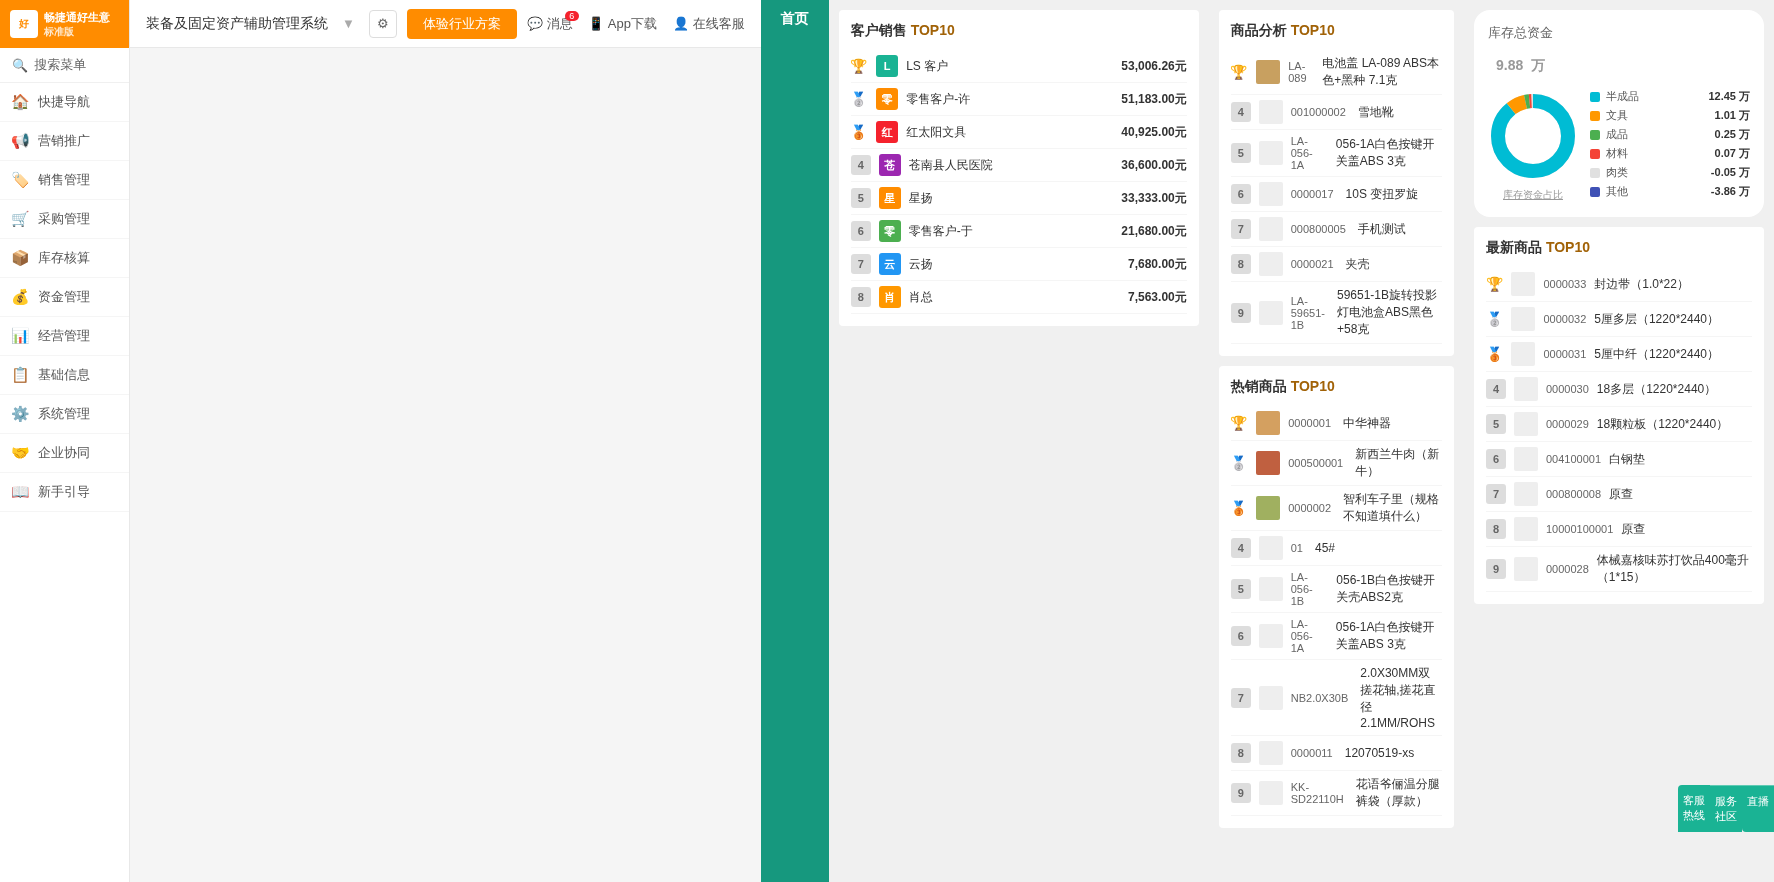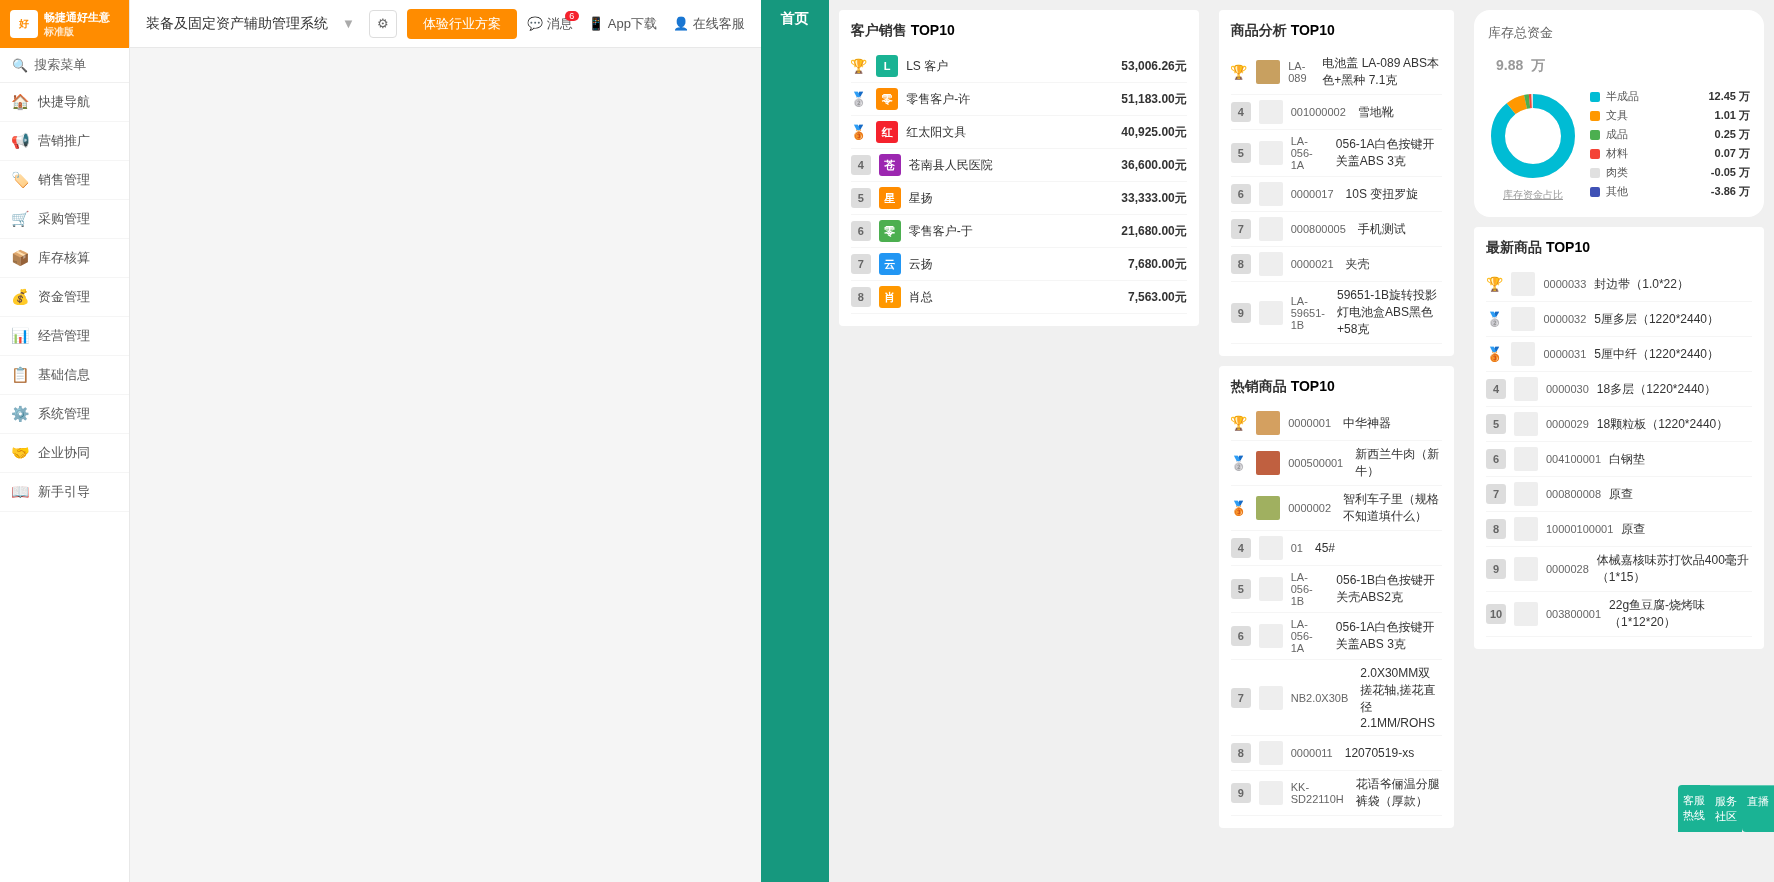--- a/index.html
+++ b/index.html
@@ -169,21 +169,21 @@
       background: #fff;
       border-radius: 4px;
       padding: 12px;
     }
     .panel-header {
       font-size: 14px;
       font-weight: bold;
       color: #333;
       margin-bottom: 10px;
     }
-    .panel-header span.orange { color: #000000; }
+    .panel-header span.orange { color: #a16207; }
 
     .top10-list { list-style: none; }
     .top10-item {
       display: flex;
       align-items: center;
       padding: 5px 0;
       border-bottom: 1px solid #f5f5f5;
       gap: 8px;
     }
     .rank-badge {
@@ -679,26 +679,20 @@
           <div class="product-img"></div>
           <span class="new-product-code">10000100001</span>
           <span class="new-product-name">原查</span>
         </div>
         <div class="new-product-item">
           <div class="rank-badge rank-other">9</div>
           <div class="product-img"></div>
           <span class="new-product-code">0000028</span>
           <span class="new-product-name">体械嘉核味苏打饮品400毫升（1*15）</span>
         </div>
-        <div class="new-product-item">
-          <div class="rank-badge rank-other">10</div>
-          <div class="product-img"></div>
-          <span class="new-product-code">003800001</span>
-          <span class="new-product-name">22g鱼豆腐-烧烤味（1*12*20）</span>
-        </div>
       </div>
     </div>
   </div>
 </div>
 
 <div style="position:fixed;right:0;bottom:50px;display:flex;flex-direction:row;z-index:100;">
   <div style="background:#1ab394;color:#fff;padding:8px 5px;cursor:pointer;font-size:11px;text-align:center;border-radius:4px 0 0 0;">客服<br>热线</div>
   <div style="background:#1ab394;color:#fff;padding:8px 5px;cursor:pointer;font-size:11px;text-align:center;border-top:1px solid rgba(255,255,255,0.3);">服务<br>社区</div>
   <div style="background:#1ab394;color:#fff;padding:8px 5px;cursor:pointer;font-size:11px;text-align:center;border-top:1px solid rgba(255,255,255,0.3);border-radius:0 0 0 4px;">直播</div>
 </div>

